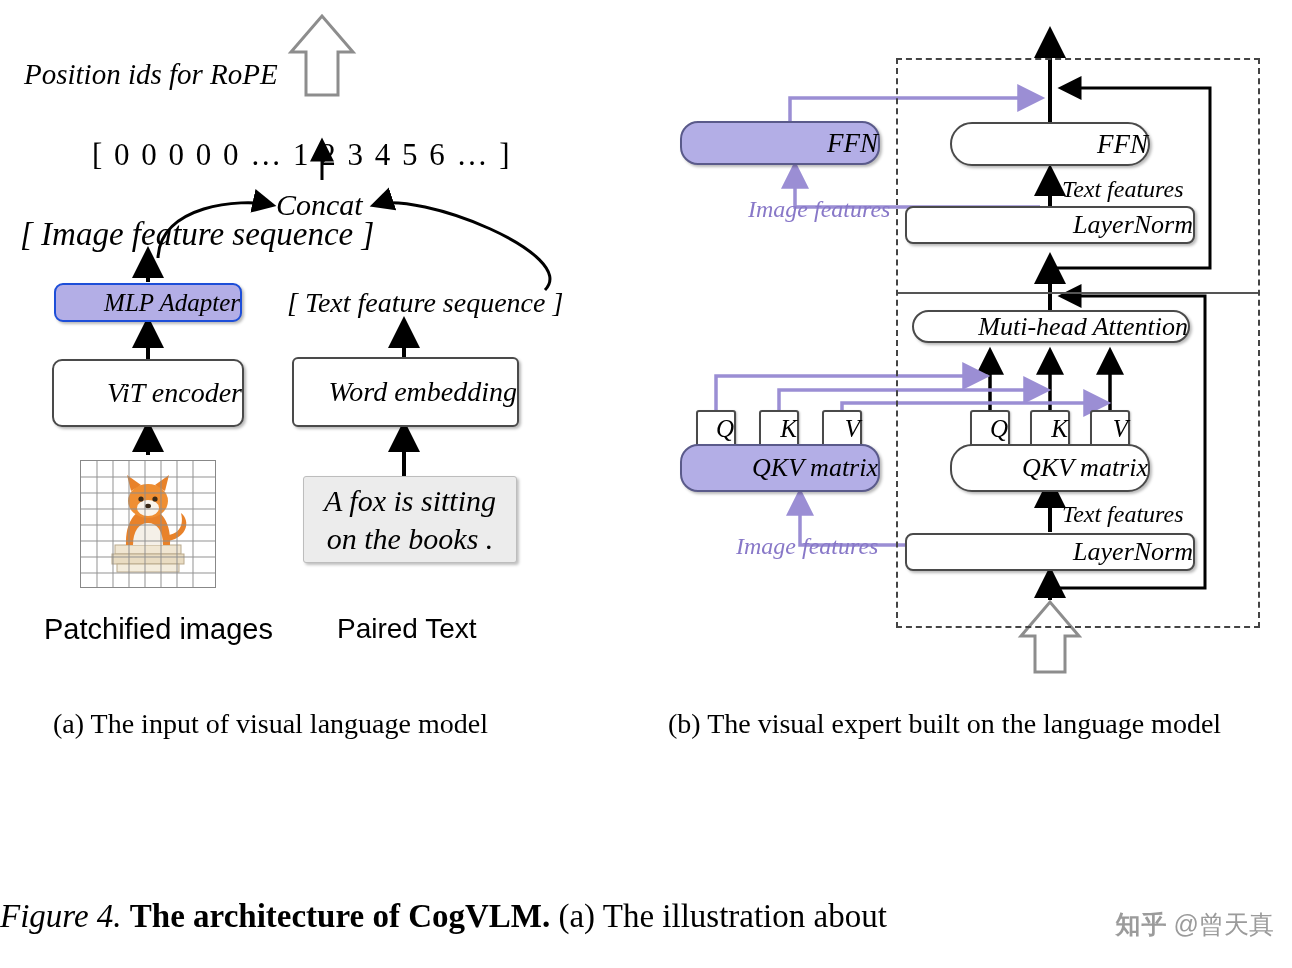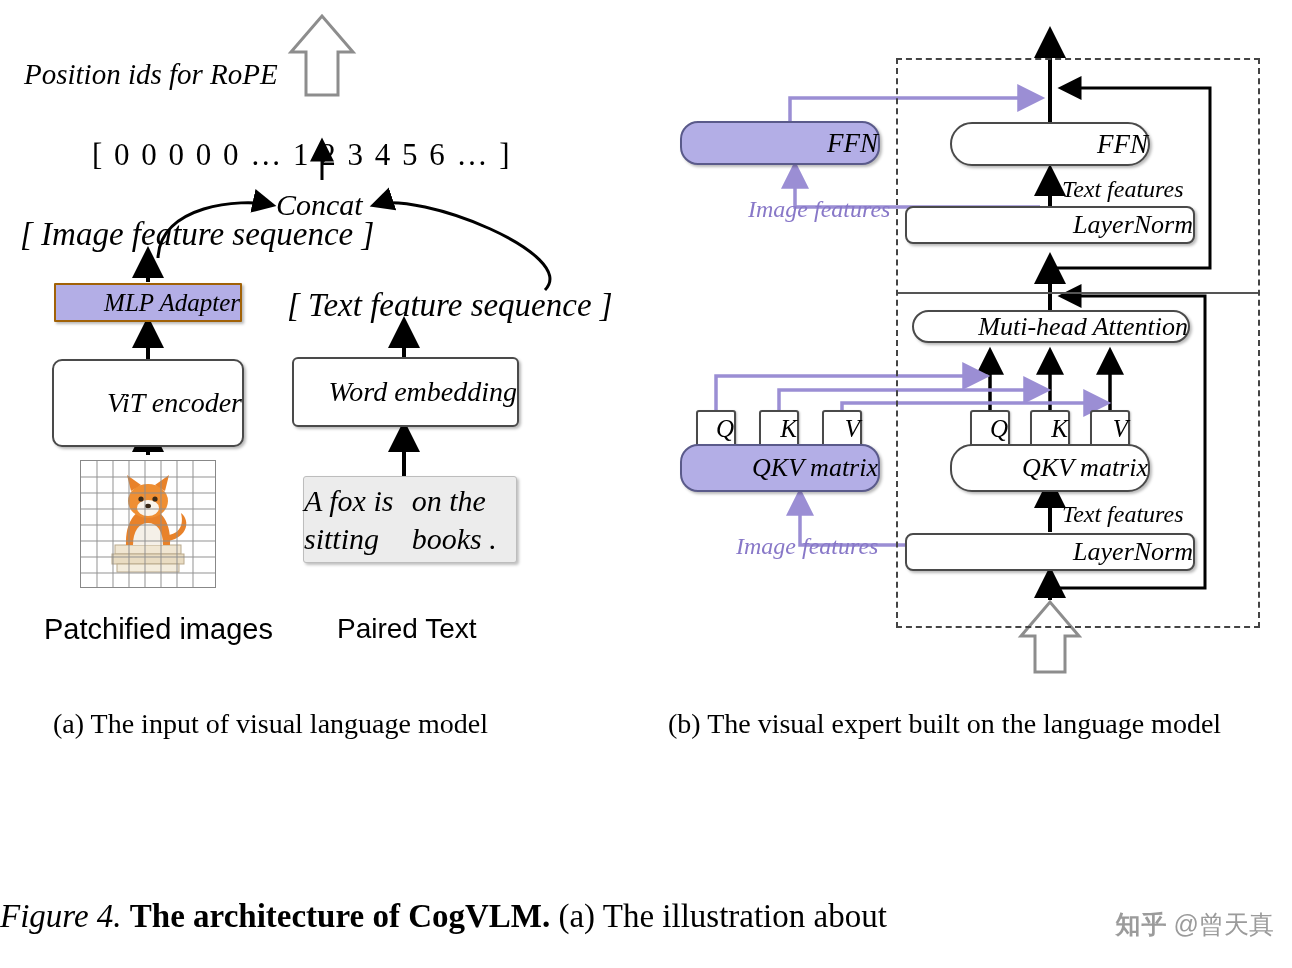--- a/index.html
+++ b/index.html
@@ -44,22 +44,22 @@
     box-shadow: 2px 2px 3px rgba(0,0,0,0.28);
   }
   .box-purple {
     background: #b3aee6;
     border: 2px solid #5a5a8a;
     border-radius: 18px;
     box-shadow: 2px 2px 3px rgba(0,0,0,0.28);
   }
   .box-purple-sq {
     background: #b3aee6;
-    border: 2px solid #a16207;
-    border-radius: 1px;
+    border: 2px solid #1d4ed8;
+    border-radius: 9px;
     box-shadow: 2px 2px 3px rgba(0,0,0,0.28);
   }
   .box-pill {
     background: #ffffff;
     border: 2px solid #4a4a4a;
     border-radius: 22px;
     box-shadow: 2px 2px 3px rgba(0,0,0,0.28);
   }
   .box-small {
     background: #ffffff;
@@ -78,21 +78,21 @@
     font-family: "Liberation Serif", serif;
     font-style: normal;
     color: #000;
   }
   .text-sample {
     background: #ececec;
     border: 1px solid #bdbdbd;
     border-radius: 3px;
     box-shadow: 2px 2px 3px rgba(0,0,0,0.25);
     display: flex;
-    flex-direction: row;
+    flex-direction: column;
     align-items: center;
     justify-content: center;
     font-style: italic;
     line-height: 1.25;
   }
   .img-patch {
     position: absolute;
     left: 80px;
     top: 460px;
     width: 134px;
@@ -209,27 +209,27 @@
   </svg>
 
   <div class="plain italic" style="left:24px; top:58px; font-size:29px;">Position ids for RoPE</div>
 
   <div class="plain" style="left:92px; top:100px; font-size:31px; letter-spacing:2px;margin-top:37px;">[  0  0  0  0  0  …  1  2  3  4  5  6  …  ]</div>
 
   <div class="plain italic" style="left:276px; top:188px; font-size:30px;">Concat</div>
 
   <div class="plain italic" style="left:20px; top:216px; font-size:33px;">[ Image feature sequence ]</div>
 
-  <div class="plain italic" style="left:287px; top:287px; font-size:33px;">[ Text  feature sequence ]</div>
+  <div class="plain italic" style="left:287px; top:287px; font-size:28px;">[ Text  feature sequence ]</div>
 
   <div class="node box-purple-sq" style="left:54px; top:283px; width:188px; height:39px; font-size:25px;">
     <span>MLP Adapter</span>
   </div>
 
-  <div class="node box-white" style="left:52px; top:359px; width:192px; height:88px; font-size:28px;">
+  <div class="node box-white" style="left:52px; top:359px; width:192px; height:68px; font-size:28px;">
     <span>ViT encoder</span>
   </div>
 
   <div class="node box-white" style="left:292px; top:357px; width:227px; height:70px; font-size:28px;border-radius:6px;">
     <span>Word embedding</span>
   </div>
 
   <div class="img-patch">
     <svg width="134" height="126" viewBox="0 0 134 126">
       <rect x="0" y="0" width="134" height="126" fill="#ffffff"></rect>

